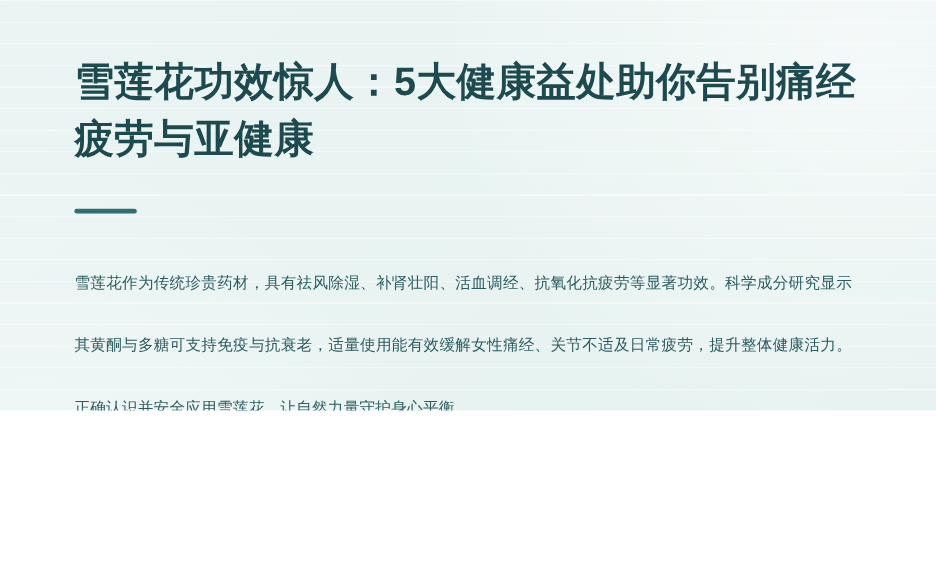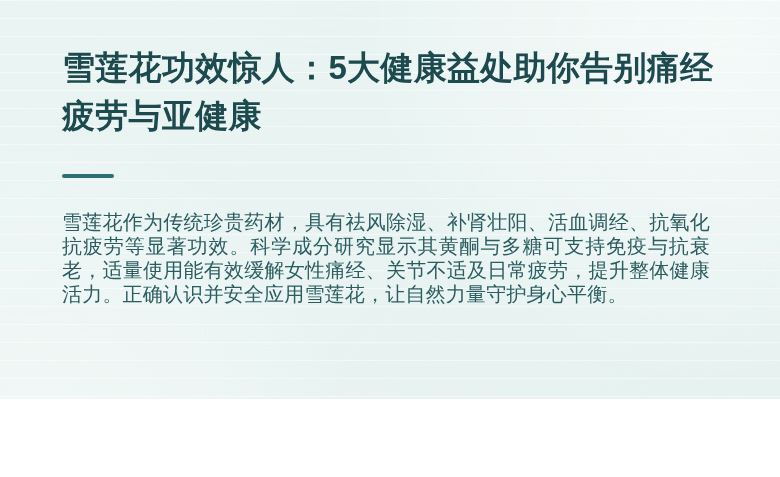--- a/index.html
+++ b/index.html
@@ -8,21 +8,21 @@
   }
   body {
     width: 780px;
     height: 477px;
     overflow: hidden;
     font-family: "Liberation Sans", sans-serif;
   }
   #card {
     position: relative;
     width: 780px;
-    height: 399px;
+    height: 342px;
     box-sizing: border-box;
     background:
       repeating-linear-gradient(
         180deg,
         rgba(255,255,255,0.45) 0px,
         rgba(255,255,255,0.45) 1px,
         rgba(255,255,255,0.0) 1px,
         rgba(255,255,255,0.0) 18px
       ),
       linear-gradient(135deg, #eaf5f3 0%, #e9f4f2 45%, #e6f2f0 100%);
@@ -55,22 +55,22 @@
   }
   .divider {
     margin-top: 34px;
     width: 52px;
     height: 4px;
     border-radius: 2px;
     background: #2f6f72;
   }
   .body-text {
     margin-top: 32px;
-    font-size: 20px;
-    line-height: 24px;
+    font-size: 13px;
+    line-height: 52px;
     color: #2b5d60;
     max-width: 648px;
     text-align: justify;
     letter-spacing: 0.2px;
   }
 </style>
 </head>
 <body>
 
 <div id="card">

